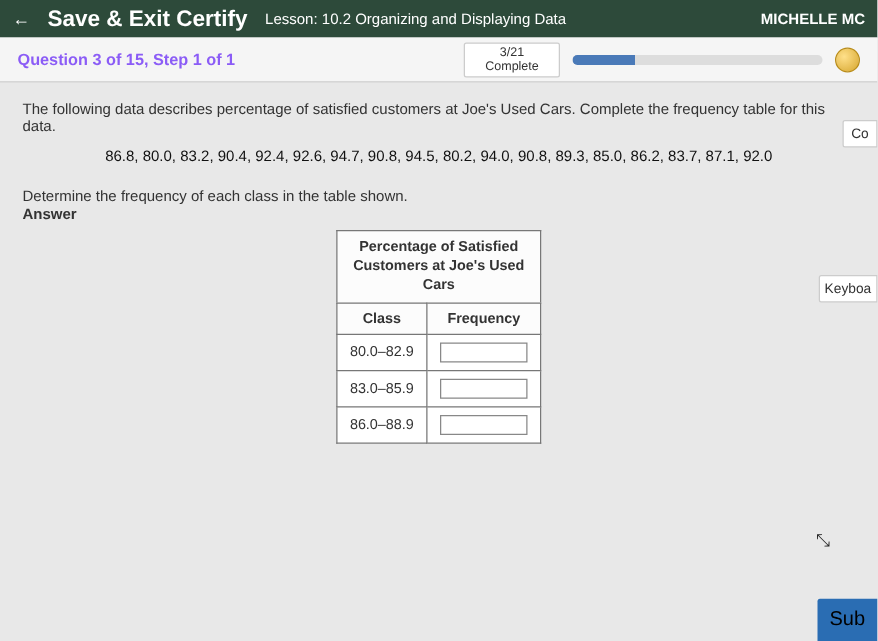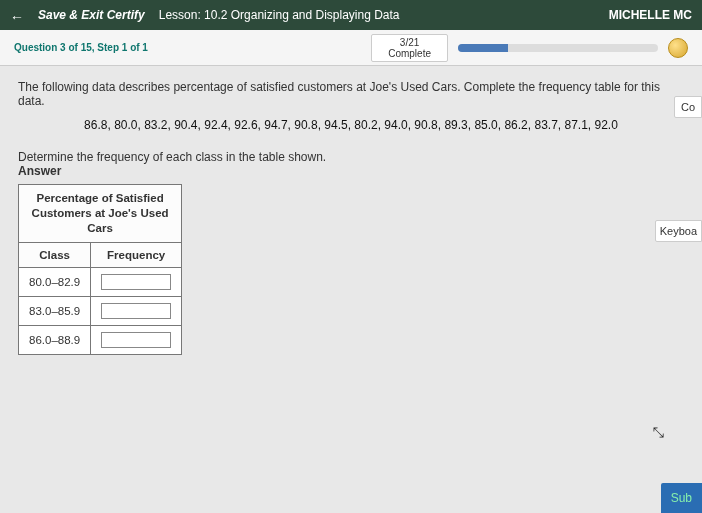--- a/index.html
+++ b/index.html
@@ -17,33 +17,33 @@
   background: #2d4a3a;
   color: #fff;
   height: 30px;
   display: flex;
   align-items: center;
   padding: 0 10px;
   justify-content: space-between;
 }
 .topbar-left { display: flex; align-items: center; gap: 14px; }
 .back-arrow { font-size: 14px; }
-.save-exit { font-weight: bold; font-size: 12px; font-style: italic; }
+.save-exit { font-weight: bold; font-size: 18px; }
 .lesson { font-size: 12px; }
 .user { font-weight: bold; font-size: 12px; }
 .question-bar {
   background: #f5f5f5;
   height: 36px;
   display: flex;
   align-items: center;
   justify-content: space-between;
   padding: 0 14px;
   border-bottom: 1px solid #ccc;
 }
-.q-title { font-weight: bold; font-size: 10px; color: #0f766e; }
+.q-title { font-weight: bold; font-size: 13px; color: #8b5cf6; }
 .correct-group { display: flex; align-items: center; gap: 10px; }
 .correct-box {
   text-align: center;
   font-size: 10px;
   line-height: 1.1;
   padding: 2px 16px;
   border: 1px solid #ccc;
   background: #fff;
   border-radius: 2px;
 }
@@ -70,21 +70,21 @@
   position: absolute; right: 0; top: 96px;
   background: #fff; border: 1px solid #ccc;
   padding: 4px 6px; font-size: 11px; border-radius: 2px 0 0 2px;
 }
 .keyb-pill {
   position: absolute; right: 0; top: 220px;
   background: #fff; border: 1px solid #ccc;
   padding: 4px 4px; font-size: 11px; border-radius: 2px 0 0 2px;
 }
 .table-wrap {
-  display: flex; justify-content: flex-start; margin-top: 6px;
+  display: flex; justify-content: center; margin-top: 6px;
 }
 .freq-table {
   border-collapse: collapse;
   background: #fff;
 }
 .freq-table caption {
   border: 1px solid #777;
   border-bottom: none;
   padding: 6px 10px;
   font-size: 11.5px;
@@ -99,22 +99,22 @@
   font-size: 11.5px;
   text-align: center;
 }
 .freq-table th { background: #fcfcfc; font-weight: bold; }
 .freq-input {
   width: 70px; height: 16px; border: 1px solid #888; background: #fff;
   font-size: 11px; text-align: center;
 }
 .submit-btn {
   position: absolute; right: 0; bottom: 0;
-  background: #2a6db3; color: #86efac;
-  padding: 8px 10px; font-size: 12px;
+  background: #2a6db3; color: #000000;
+  padding: 8px 10px; font-size: 16px;
   border-top-left-radius: 2px;
 }
 .cursor {
   position: absolute;
   right: 38px;
   top: 424px;
   font-size: 14px;
   color: #222;
   pointer-events: none;
 }

